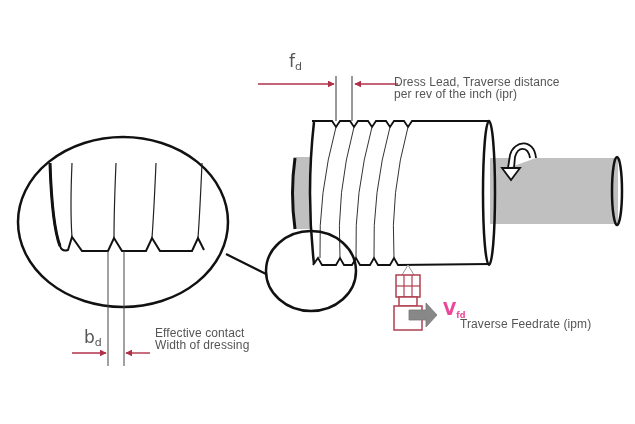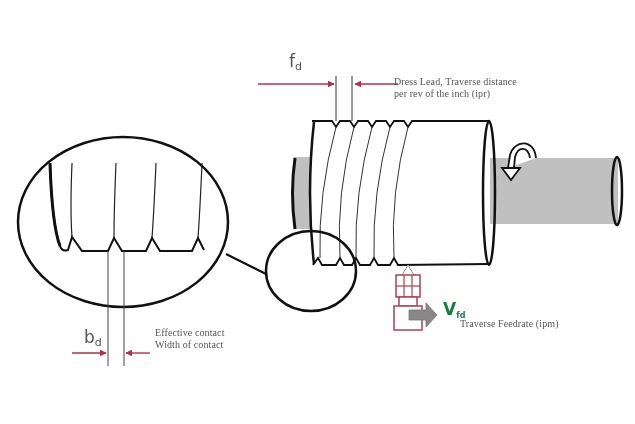--- a/index.html
+++ b/index.html
@@ -1,21 +1,21 @@
 <!DOCTYPE html>
 <html><head>
   <meta charset="utf-8">
   <style>
     html, body { margin: 0; padding: 0; background: #ffffff; }
     body { width: 635px; height: 424px; position: relative; overflow: hidden; font-family: "DejaVu Sans", sans-serif; }
     svg { position: absolute; left: 0; top: 0; }
-    .lbl { position: absolute; color: #555555; font-family: Liberation Serif, serif; font-size: 10px; line-height: 12px; white-space: nowrap; letter-spacing: 0.1px; }
+    .lbl { position: absolute; color: #555555; font-family: Liberation Sans, sans-serif; font-size: 12px; line-height: 12px; white-space: nowrap; letter-spacing: 0.1px; }
     .sym { position: absolute; color: #555555; font-family: "DejaVu Sans", sans-serif; font-size: 17px; line-height: 18px; }
     .sym sub { font-size: 11px; vertical-align: -3px; }
-    .vsym { position: absolute; color: #15803d; font-family: "DejaVu Sans", sans-serif; font-size: 17px; font-weight: bold; line-height: 18px; }
+    .vsym { position: absolute; color: #ec4899; font-family: "DejaVu Sans", sans-serif; font-size: 17px; font-weight: bold; line-height: 18px; }
     .vsym sub { font-size: 8px; vertical-align: -3px; font-weight: bold; }
   </style>
 </head>
 <body>
 
 <svg width="635" height="424" viewBox="0 0 635 424">
   <defs>
     <marker id="arrRed" viewBox="0 0 10 10" refX="9" refY="5" markerWidth="5" markerHeight="5" orient="auto">
       <path d="M0,0 L10,5 L0,10 z" fill="#b03048"></path>
     </marker>
@@ -103,21 +103,21 @@
 <div class="lbl" style="left:394px; top:76px;">
   <div>Dress Lead, Traverse distance</div>
   <div>per rev of the inch (ipr)</div>
 </div>
 
 <div class="sym" style="left:84px; top:328px;">
   <span>b</span><sub>d</sub>
 </div>
 <div class="lbl" style="left:155px; top:327px;">
   <div>Effective contact</div>
-  <div>Width of contact</div>
+  <div>Width of dressing</div>
 </div>
 
 <div class="vsym" style="left:443px; top:300px;">
   <span>V</span><sub>fd</sub>
 </div>
 <div class="lbl" style="left:460px; top:318px;">
   <div>Traverse Feedrate (ipm)</div>
 </div>
 
 </body></html>

